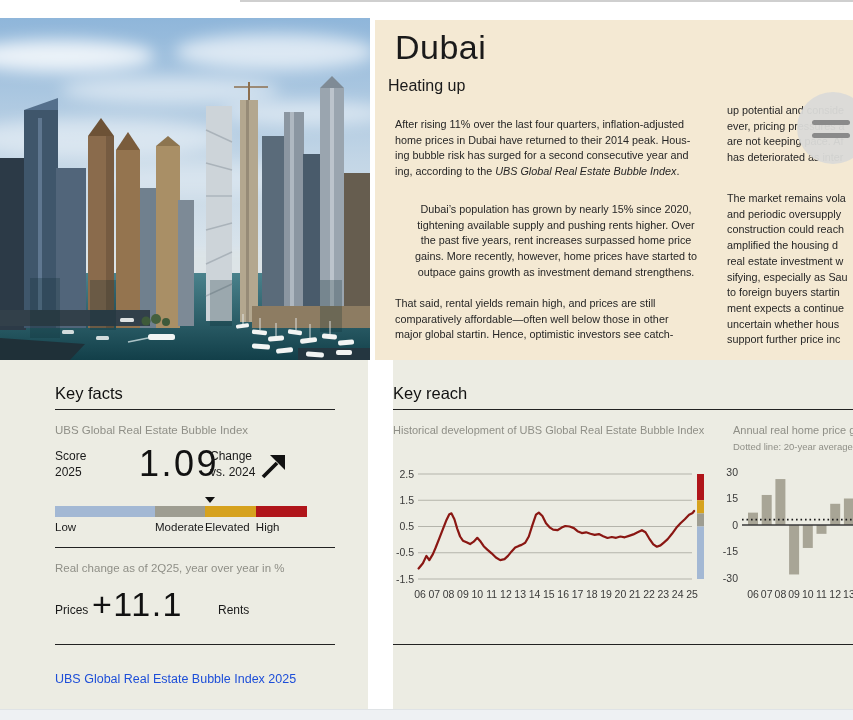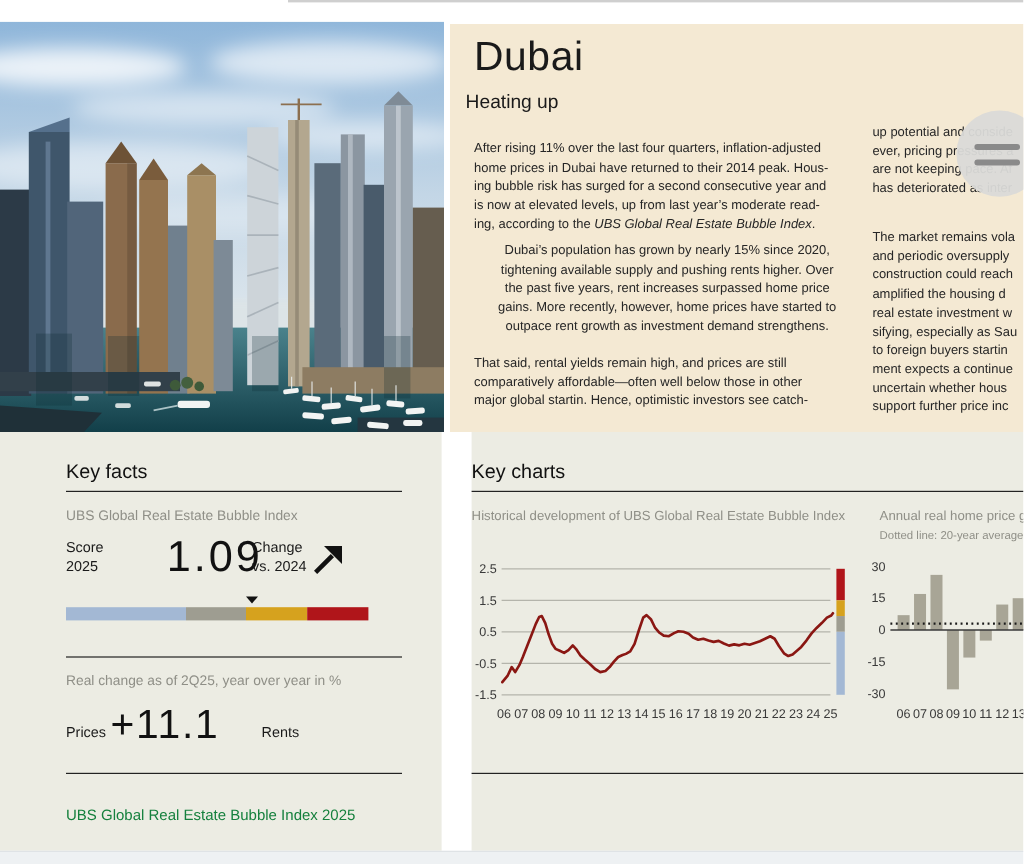--- a/index.html
+++ b/index.html
@@ -30,21 +30,21 @@
   .rule-dark{height:0;border-top:1.5px solid #222;}
   .grey-note{font-size:11.5px;color:#8f8f87;}
   .small-label{font-size:12px;line-height:15.5px;color:#1a1a1a;}
   .big-number{font-size:36px;color:#111;letter-spacing:2.5px;margin-left:44px;}
   .big-number2{font-size:34px;color:#111;letter-spacing:1.5px;}
   
   .gauge{left:55px;top:506px;width:252px;height:11px;display:flex;}
   .gseg{height:11px;}
   .gauge-marker{width:0;height:0;border-left:5px solid transparent;border-right:5px solid transparent;border-top:6px solid #111;}
   .gauge-label{position:absolute;top:0;font-size:11.5px;color:#1a1a1a;white-space:nowrap;}
-  .kf-footer{font-size:12.5px;color:#15803d;}
+  .kf-footer{font-size:12.5px;color:#1d4ed8;}
   .chart-sub{font-size:11px;color:#8f8f87;white-space:nowrap;}
   .chart-sub2{font-size:9.5px;color:#8f8f87;white-space:nowrap;}
   svg text{font-family:"Liberation Sans","DejaVu Sans",sans-serif;}
 </style>
 </head>
 <body>
 
 <div class="page">
 
   <div class="abs top-hairline"></div>
@@ -166,30 +166,29 @@
 
   <div class="abs beige"></div>
   <div class="abs article-title">Dubai</div>
   <div class="abs article-subtitle">Heating up</div>
 
   <div class="abs bodytext" style="left:395px;top:103px;margin-top:14px;">
     <div>
         <div>After rising 11% over the last four quarters, inflation-adjusted</div>
         <div>home prices in Dubai have returned to their 2014 peak. Hous-</div>
         <div>ing bubble risk has surged for a second consecutive year and</div>
-        <div>is now at elevated levels, up from last year’s moderate read-</div>
       </div>
     <div><span>ing, according to the </span><i>UBS Global Real Estate Bubble Index</i><span>.</span></div>
   </div>
   <div class="abs bodytext" style="left:395px;top:202px;text-align:center;">
       <div>Dubai’s population has grown by nearly 15% since 2020,</div>
       <div>tightening available supply and pushing rents higher. Over</div>
       <div>the past five years, rent increases surpassed home price</div>
       <div>gains. More recently, however, home prices have started to</div>
-      <div>outpace rent growth as investment demand strengthens.</div>
+      <div>outpace gains growth as investment demand strengthens.</div>
     </div>
   <div class="abs bodytext" style="left:395px;top:296px;">
       <div>That said, rental yields remain high, and prices are still</div>
       <div>comparatively affordable—often well below those in other</div>
       <div>major global startin. Hence, optimistic investors see catch-</div>
     </div>
 
   <div class="abs bodytext col2" style="left:727px;top:103px;">
       <div>up potential and conside</div>
       <div>ever, pricing pressures a</div>
@@ -237,32 +236,38 @@
     </svg>
   </div>
 
   <div class="abs gauge" id="gauge">
       <div class="gseg" style="width: 100.044px; background: rgb(163, 184, 212);"></div>
       <div class="gseg" style="width: 49.896px; background: rgb(158, 157, 145);"></div>
       <div class="gseg" style="width: 50.904px; background: rgb(214, 162, 30);"></div>
       <div class="gseg" style="width: 51.156px; background: rgb(176, 21, 26);"></div>
     </div>
   <div class="abs gauge-marker" id="gauge-marker" style="top: 497px; left: 204.98px;"></div>
+  <div class="abs" style="left:55px;top:521px;width:252px;height:16px;" id="gauge-labels">
+      <span class="gauge-label" style="left: 0px;">Low</span>
+      <span class="gauge-label" style="left: 100.044px;">Moderate</span>
+      <span class="gauge-label" style="left: 149.94px;">Elevated</span>
+      <span class="gauge-label" style="left: 200.844px;">High</span>
+    </div>
 
   <div class="abs rule-dark" style="left:55px;top:547px;width:280px;border-top-width:1px;"></div>
   <div class="abs grey-note" style="left:55px;top:562px;">Real change as of 2Q25, year over year in %</div>
 
   <div class="abs small-label" style="left:55px;top:603px;">Prices</div>
   <div class="abs big-number2" style="left:92px;top:585px;">+11.1</div>
   <div class="abs small-label" style="left:218px;top:603px;">Rents</div>
 
   <div class="abs rule-dark" style="left:55px;top:644px;width:280px;border-top-width:1px;"></div>
   <div class="abs kf-footer" style="left:55px;top:672px;">UBS Global Real Estate Bubble Index 2025</div>
 
-  <div class="abs sec-heading" style="left:393px;top:384px;">Key charts</div>
+  <div class="abs sec-heading" style="left:393px;top:384px;">Key reach</div>
   <div class="abs rule-dark" style="left:393px;top:409px;width:460px;"></div>
 
   <div class="abs chart-sub" style="left:393px;top:424px;">Historical development of UBS Global Real Estate Bubble Index</div>
   <div class="abs" style="left:393px;top:450px;">
     <svg id="line-chart-svg" width="320" height="158" viewBox="0 0 320 158">
         <line x1="25" y1="24" x2="299" y2="24" stroke="#b4b4ab" stroke-width="1"></line>
         <text x="21" y="27.5" text-anchor="end" font-size="10.5" fill="#3a3a3a">2.5</text>
         <line x1="25" y1="50.25" x2="299" y2="50.25" stroke="#b4b4ab" stroke-width="1"></line>
         <text x="21" y="53.75" text-anchor="end" font-size="10.5" fill="#3a3a3a">1.5</text>
         <line x1="25" y1="76.5" x2="299" y2="76.5" stroke="#b4b4ab" stroke-width="1"></line>

